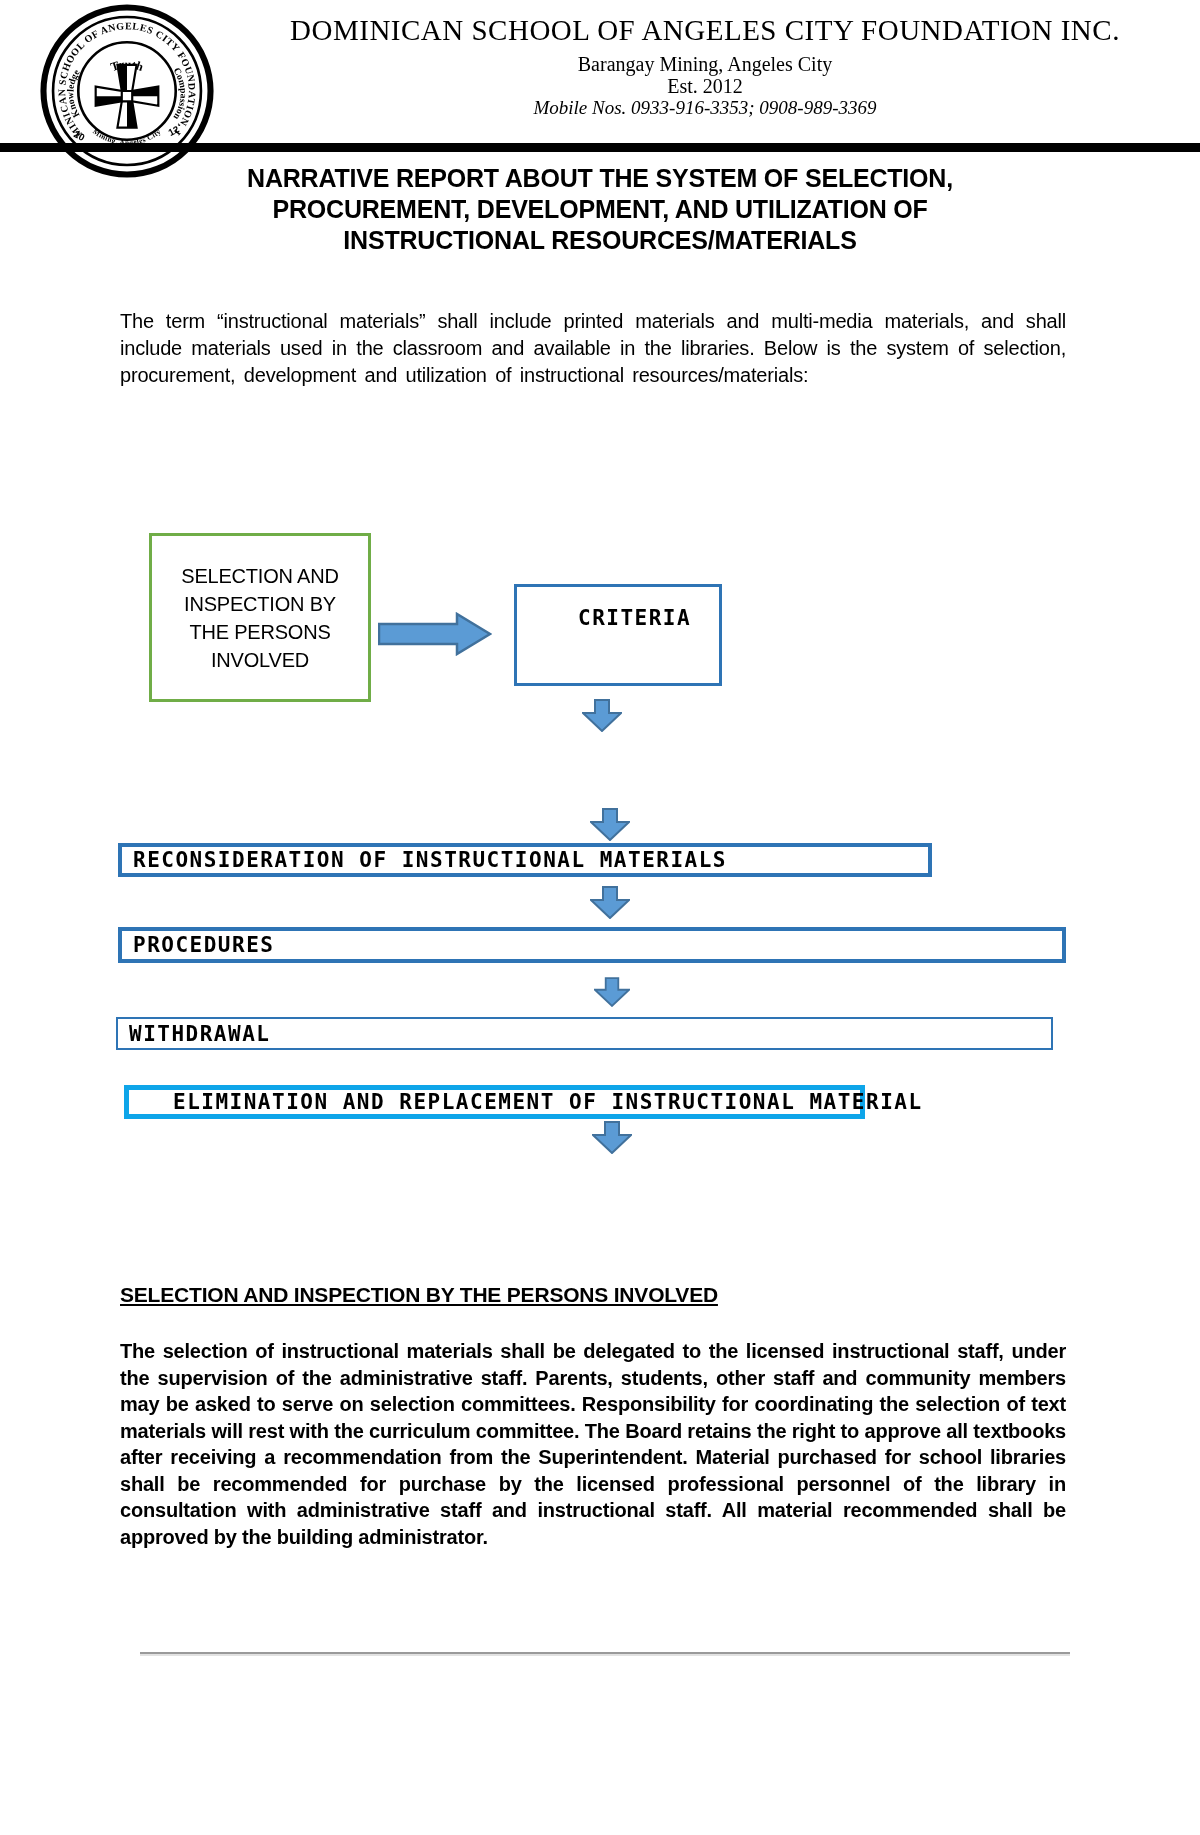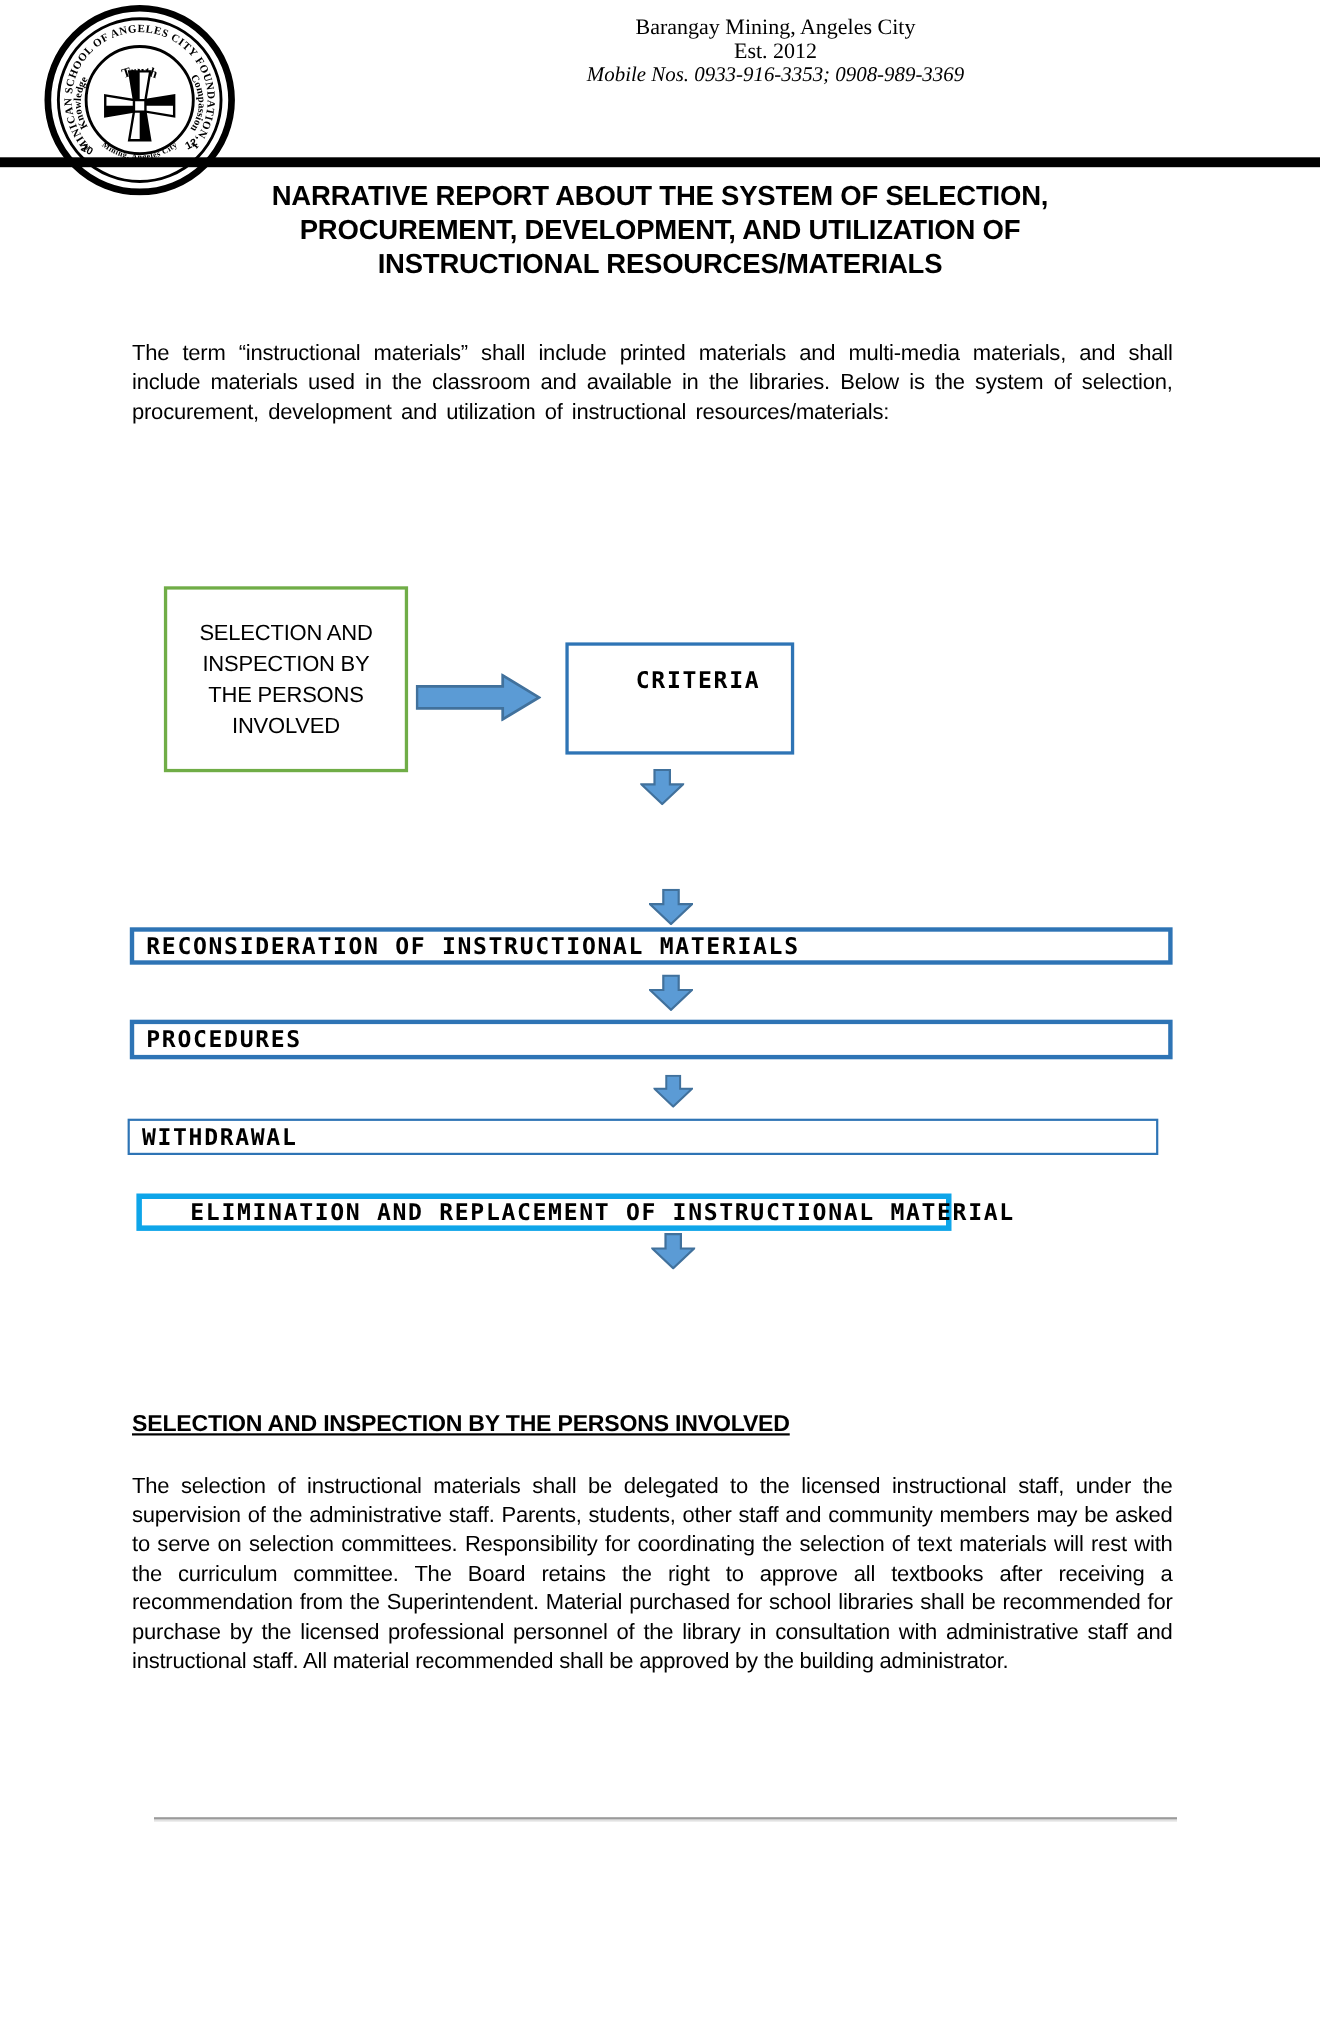--- a/index.html
+++ b/index.html
@@ -28,32 +28,32 @@
   .box{position:absolute;box-sizing:border-box;background:#fff;}
   .start-box{left:137px;top:533px;width:222px;height:169px;border:3px solid #70AD47;
              display:flex;align-items:center;justify-content:center;text-align:center;
              font-size:20px;line-height:28px;white-space:pre-line;letter-spacing:-.2px;margin-left:12px;}
   .criteria-box{left:514px;top:584px;width:208px;height:102px;border:3px solid #2E74B5;padding-left:41px;}
   .criteria-box .lbl{padding:19px 0 0 20px;}
   .flow-lbl{font-family:"DejaVu Sans Mono",monospace;font-weight:bold;font-size:21px;
             letter-spacing:1.5px;white-space:nowrap;}
   .bar-box{display:flex;align-items:center;padding-left:11px;}
   .step-inspection{left:120px;top:770px;width:944px;height:34px;border:3px solid #2E74B5;}
-  .step-reconsideration{left:118px;top:843px;width:948px;height:34px;border:4px solid #2E74B5;}
+  .step-reconsideration{left:118px;top:843px;width:814px;height:34px;border:4px solid #2E74B5;}
   .step-procedures{left:118px;top:927px;width:948px;height:36px;border:4px solid #2E74B5;}
   .step-withdrawal{left:116px;top:1017px;width:937px;height:33px;border:2px solid #2E74B5;}
   .step-elimination{left:124px;top:1085px;width:741px;height:34px;border:5px solid #0ea5e9;padding-left:44px;}
   .step-copyrights{left:375px;top:1163px;width:472px;height:38px;border:3px solid #2E74B5;}
   .arrow{position:absolute;}
 
   
   .section-heading{position:absolute;left:120px;top:1283px;font-size:21px;font-weight:bold;
                    text-decoration:underline;letter-spacing:-.2px;}
   .section-body{position:absolute;left:120px;top:1338px;width:946px;font-size:20px;
-                line-height:26.5px;text-align:justify;letter-spacing:-.2px;}
+                line-height:26.5px;text-align:justify;letter-spacing:-.2px;font-weight:bold;}
   .footer-hr{position:absolute;left:140px;top:1652px;width:930px;height:2px;
              background:#9a9a9a;box-shadow:0 2px 0 #e2e2e2;}
 </style>
 </head>
 <body>
 
 <div class="page">
 
   <div class="logo">
     <svg viewBox="0 0 200 200" width="174" height="174">
@@ -92,20 +92,21 @@
         <polygon points="136,95 136,117 106,112 106,100" fill="#fff"></polygon>
         <polygon points="89,70 100,70 100,100 94,100" fill="#000" stroke="none"></polygon>
         <polygon points="100,112 106,112 111,142 100,142" fill="#000" stroke="none"></polygon>
         <polygon points="64,106 94,106 94,112 64,117" fill="#000" stroke="none"></polygon>
         <polygon points="136,95 136,106 106,106 106,100" fill="#000" stroke="none"></polygon>
       </g>
     </svg>
   </div>
 
   <div class="htext">
+    <div class="school-name">DOMINICAN SCHOOL OF ANGELES CITY FOUNDATION INC.</div>
     <div class="hline">Barangay Mining, Angeles City</div>
     <div class="hline">Est. 2012</div>
     <div class="hline mobile">Mobile Nos.  0933-916-3353; 0908-989-3369</div>
   </div>
 
   <div class="top-bar"></div>
 
   <div class="report-title">NARRATIVE REPORT ABOUT THE SYSTEM OF SELECTION,
 PROCUREMENT, DEVELOPMENT, AND UTILIZATION OF
 INSTRUCTIONAL RESOURCES/MATERIALS</div>

